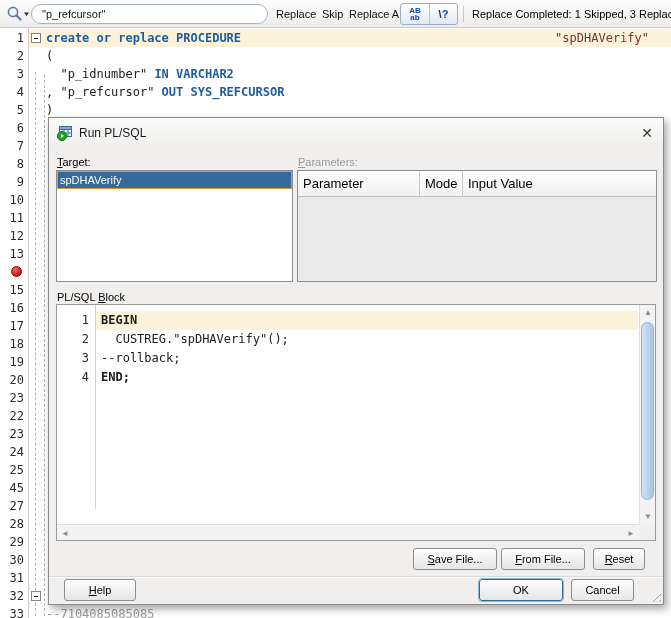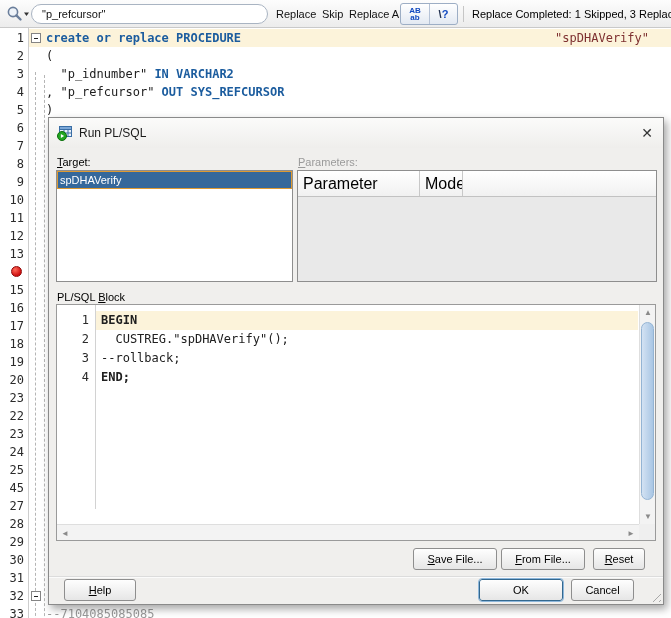--- a/index.html
+++ b/index.html
@@ -58,21 +58,21 @@
   #target-list { position:absolute; left:7px; top:52px; width:237px; height:112px;
     background:#fff; border:1px solid #8e8e8e; overflow:hidden; }
   .target-item { height:18px; line-height:18px; padding-left:3px; font-size:11px; }
   .target-item.selected { background:#35689b; color:#fff; box-shadow:inset 0 0 0 1px #dd9a33; }
 
   #params-label { position:absolute; left:249px; top:38px; font-size:11px; color:#9a9a9a; }
   #params-table { position:absolute; left:248px; top:52px; width:360px; height:112px;
     border:1px solid #8e8e8e; background:#e9e9e9; }
   #params-header { display:flex; height:26px; background:linear-gradient(#ffffff,#f1f1f1);
     border-bottom:1px solid #c2c2c2; }
-  .pcell { font-size:16px; color:#000; line-height:25px; padding-left:5px;
+  .pcell { font-size:13px; color:#000; line-height:25px; padding-left:5px;
     border-right:1px solid #c8c8c8; overflow:hidden; white-space:nowrap; }
   .pcol0 { width:122px; } .pcol1 { width:69px; } .pcol2 { width:43px; } .pcol3 { flex:1; border-right:none; }
 
   #plsql-label { position:absolute; left:8px; top:173px; font-size:11px; color:#000; }
   #plsql-editor { position:absolute; left:7px; top:186px; width:600px; height:237px;
     background:#fff; border:1px solid #9a9a9a; overflow:hidden; }
   #plsql-gutter-sep { position:absolute; left:38px; top:0; width:1px; height:204px; background:#d2d2d2; }
   .pl-ln { position:absolute; left:0; width:32px; text-align:right;
     font-family:"DejaVu Sans Mono", monospace; font-size:12px; line-height:19px; color:#2a2a2a; }
   .pl-code { position:absolute; left:44px; white-space:pre;
@@ -205,20 +205,21 @@
     <div id="target-label"><span class="mn">T</span><span>arget:</span></div>
     <div id="target-list">
         <div class="target-item selected">spDHAVerify</div>
       </div>
 
     <div id="params-label"><span class="mn">P</span><span>arameters:</span></div>
     <div id="params-table">
       <div id="params-header">
           <div class="pcell pcol0">Parameter</div>
           <div class="pcell pcol2">Mode</div>
+          <div class="pcell pcol3">Input Value</div>
         </div>
     </div>
 
     <div id="plsql-label"><span>PL/SQL </span><span class="mn">B</span><span>lock</span></div>
 
     <div id="plsql-editor">
       <div id="plsql-lines">
           <div class="pl-hl" style="top: 6px;"></div>
           <div class="pl-ln" style="top: 6px;">1</div>
           <div class="pl-code kw" style="top: 6px;">BEGIN</div>

